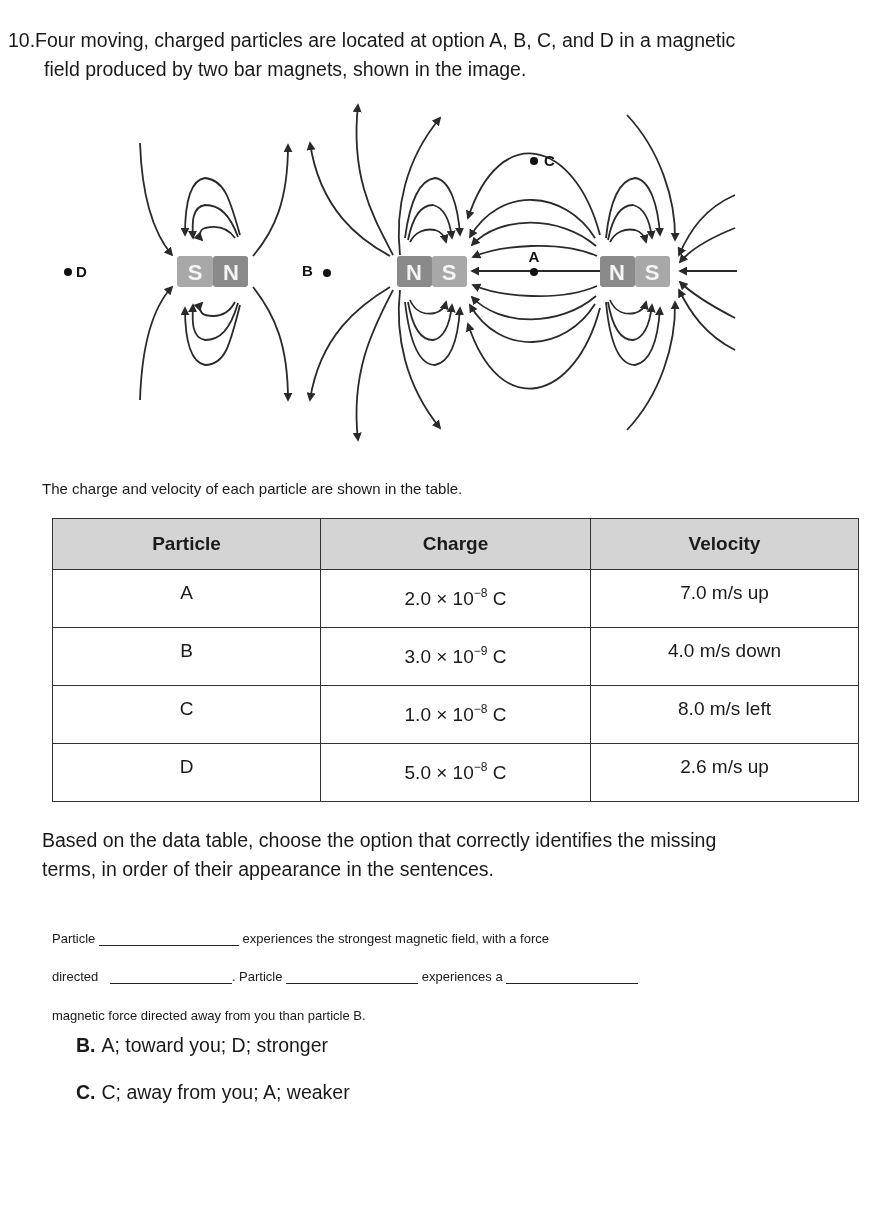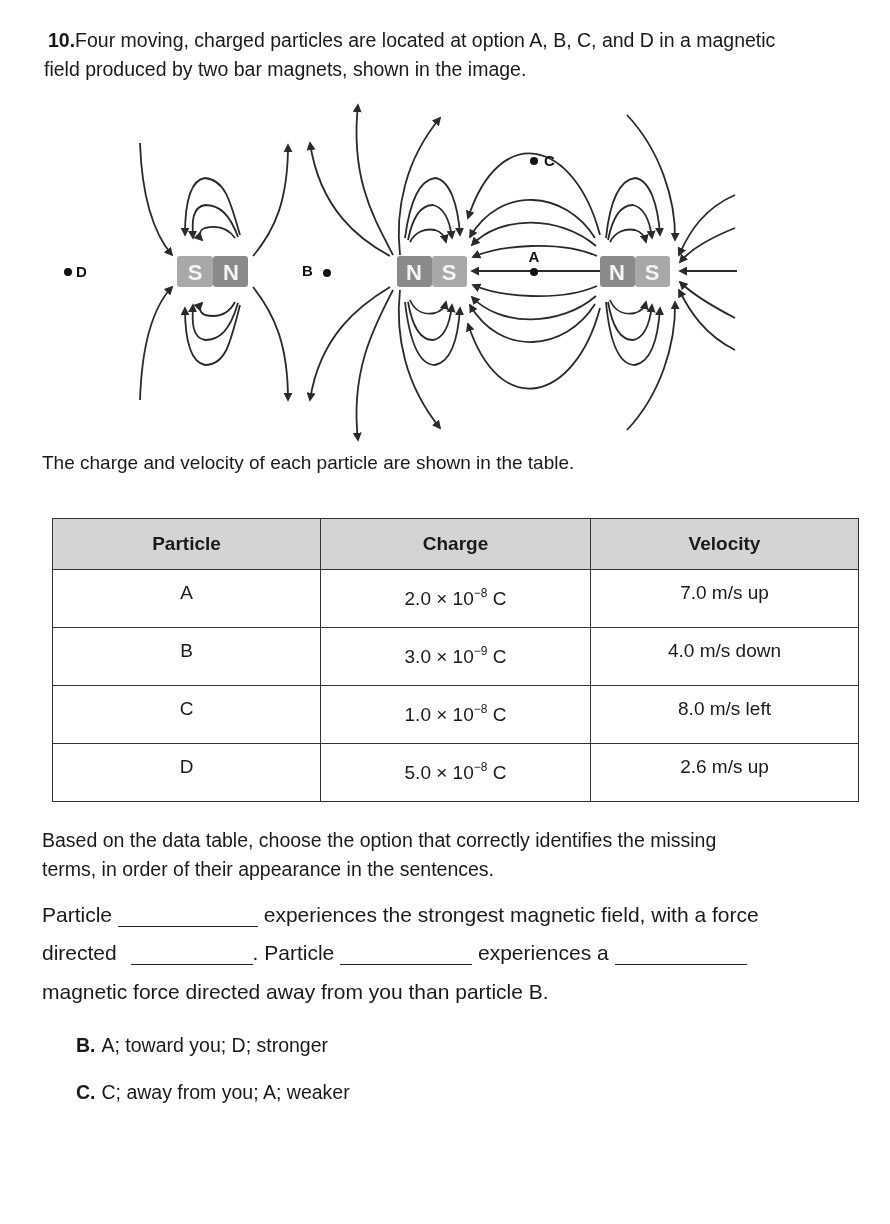--- a/index.html
+++ b/index.html
@@ -1,35 +1,35 @@
 <!DOCTYPE html>
 <html><head>
 <meta charset="utf-8">
 <style>
   html, body { margin: 0; padding: 0; background: #ffffff; }
   body {
     width: 890px; height: 1224px; position: relative; overflow: hidden;
     font-family: "Liberation Sans", sans-serif; color: #1a1a1a;
   }
   .q-head { position: absolute; left: 8px; top: 26px; font-size: 19.5px; line-height: 29px; }
-  .q-num { font-weight: bold; margin-left: 40px; }
+  .q-num { font-weight: normal; }
   .q-line2 { position: absolute; left: 44px; top: 55px; font-size: 19.5px; line-height: 29px; }
   .diagram { position: absolute; left: 0; top: 95px; width: 890px; height: 360px; }
-  .caption { position: absolute; left: 42px; top: 452px; font-size: 19px; }
+  .caption { position: absolute; left: 42px; top: 480px; font-size: 15px; }
   table.data {
     position: absolute; left: 52px; top: 518px; width: 806px;
     border-collapse: collapse; font-size: 19px; table-layout: fixed;
   }
   table.data th, table.data td { border: 1.5px solid #333; text-align: center; }
   table.data th { background: #d4d4d4; height: 48px; font-weight: bold; font-size: 19px; }
   table.data td { height: 58px; vertical-align: top; padding-top: 12px; box-sizing: border-box; }
   table.data td.charge { vertical-align: middle; padding-top: 0; }
   sup { font-size: 12px; vertical-align: 8px; }
   .instr { position: absolute; left: 42px; top: 826px; font-size: 19.5px; line-height: 29px; width: 800px; }
-  .fill { position: absolute; left: 42px; font-size: 21px; }
+  .fill { position: absolute; left: 52px; font-size: 13px; margin-top: 28px; }
   .blank { display: inline-block; border-bottom: 1.5px solid #222; vertical-align: bottom; height: 1px; }
   .choices { position: absolute; left: 76px; top: 1034px; font-size: 19.5px; }
   .choice { height: 47px; }
   .choice b { margin-right: 6px; }
 </style>
 </head>
 <body>
 
 <div class="q-head">
   <span class="q-num">10.</span><span>Four moving, charged particles are located at option A, B, C, and D in a magnetic</span>

